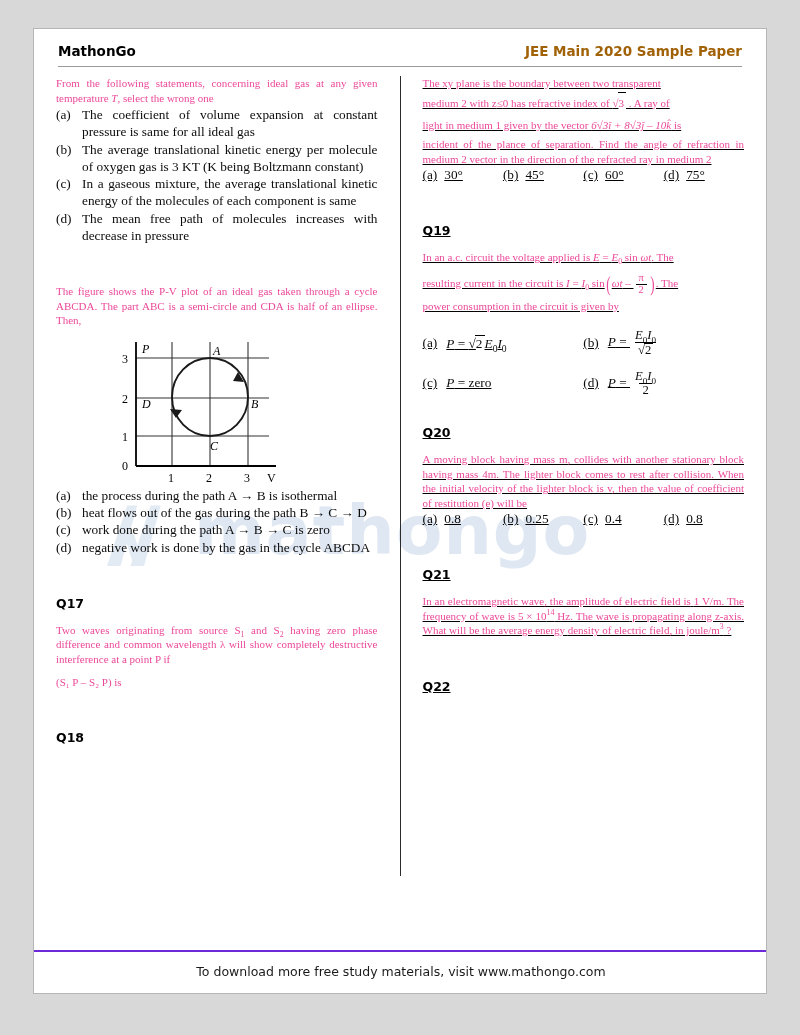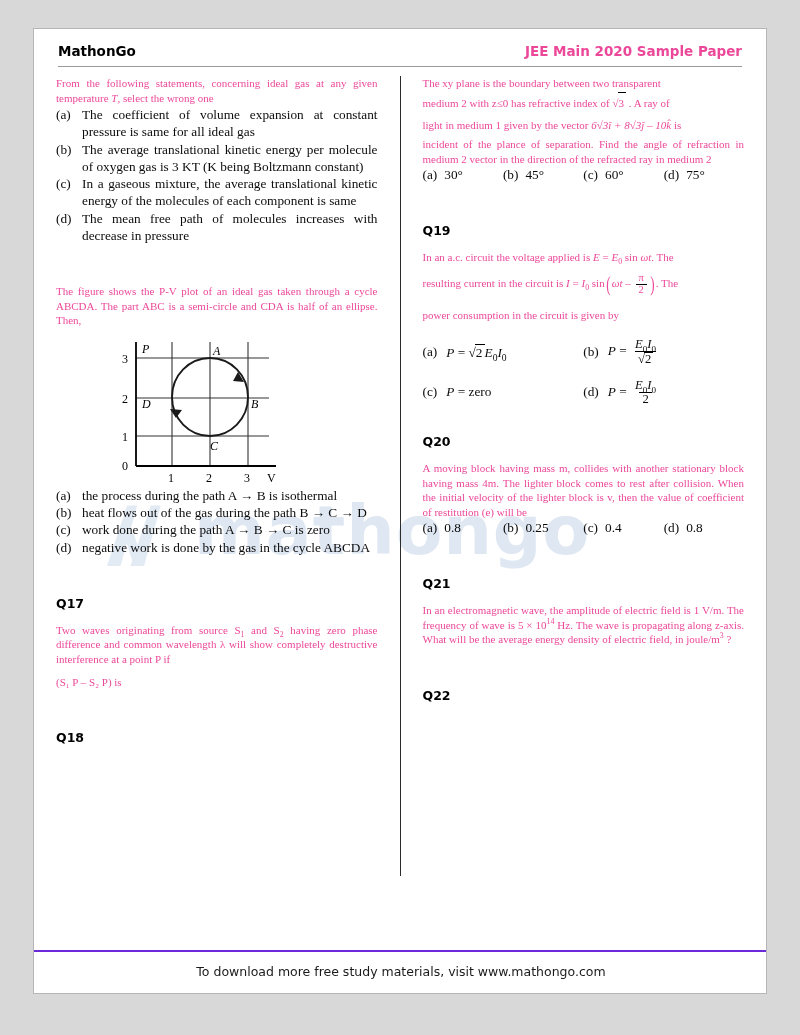--- a/index.html
+++ b/index.html
@@ -66,21 +66,21 @@
     font-family: "DejaVu Sans", sans-serif;
   }
   .brand {
     font-size: 13.5px;
     font-weight: 700;
     color: #000;
   }
   .paper-title {
     font-size: 13.5px;
     font-weight: 700;
-    color: #ec4899;
+    color: #a16207;
     margin-left: 6px;
   }
 
   
   .columns {
     position: relative;
     z-index: 2;
     margin: 9px 22px 0 22px;
     display: flex;
     height: 838px;
@@ -90,21 +90,21 @@
     box-sizing: border-box;
   }
   .col-left { padding-right: 14px; }
   .col-divider {
     width: 1px;
     background: #2b2b2b;
     margin: 0 8px;
     flex: 0 0 1px;
     height: 800px;
   }
-  .col-right { padding-left: 14px; }
+  .col-right { padding-left: 14px; text-decoration: underline; }
 
   
   .qlabel {
     font-family: "DejaVu Sans", sans-serif;
     font-size: 12.5px;
     font-weight: 700;
     color: #000;
     margin-bottom: 12px;
   }
   .qstem {
@@ -378,21 +378,21 @@
 
       <div class="gap-lg"></div>
 
       <div>
         <div class="qlabel">Q19</div>
         <p class="qstem"><span>In an a.c. circuit the voltage applied is </span><span class="it">E</span> = <span class="it">E</span><sub>0</sub> sin <span class="it">ωt</span><span>. The</span></p>
         <p class="qstem" style="margin-top:8px"><span>resulting current in the circuit is </span><span class="it">I</span> = <span class="it">I</span><sub>0</sub> sin<span class="paren-big">(</span><span class="it">ωt</span> – <span class="frac">
               <span class="num">π</span>
               <span class="den">2</span>
             </span><span class="paren-big">)</span><span>. The</span></p>
-        <p class="qstem" style="margin-top:12px">power consumption in the circuit is given by</p>
+        <p class="qstem" style="margin-top:3px">power consumption in the circuit is given by</p>
         <div class="opt2">
           <div>
               <span class="k">(a)</span>
               <span><span class="it">P</span> = <span class="sqwrap">√<span class="sqrt">2</span></span><span class="it">E</span><sub>0</sub><span class="it">I</span><sub>0</sub></span>
             </div>
           <div>
               <span class="k">(b)</span>
               <span><span class="it">P</span> = <span class="frac">
                   <span class="num"><span class="it">E</span><sub>0</sub><span class="it">I</span><sub>0</sub></span>
                   <span class="den"><span class="sqwrap">√<span class="sqrt">2</span></span></span>

